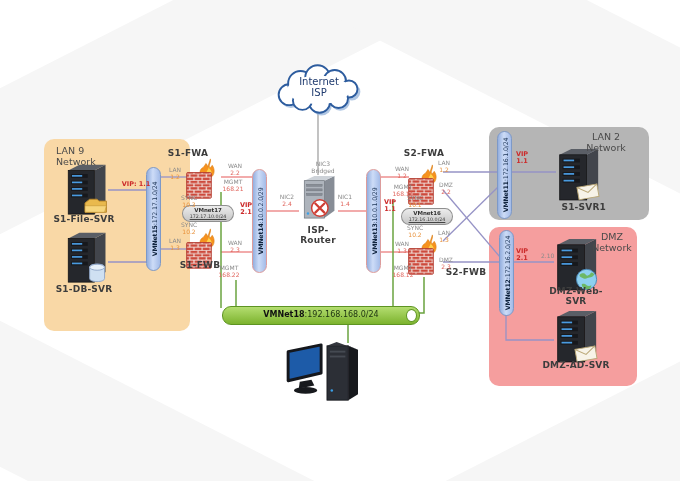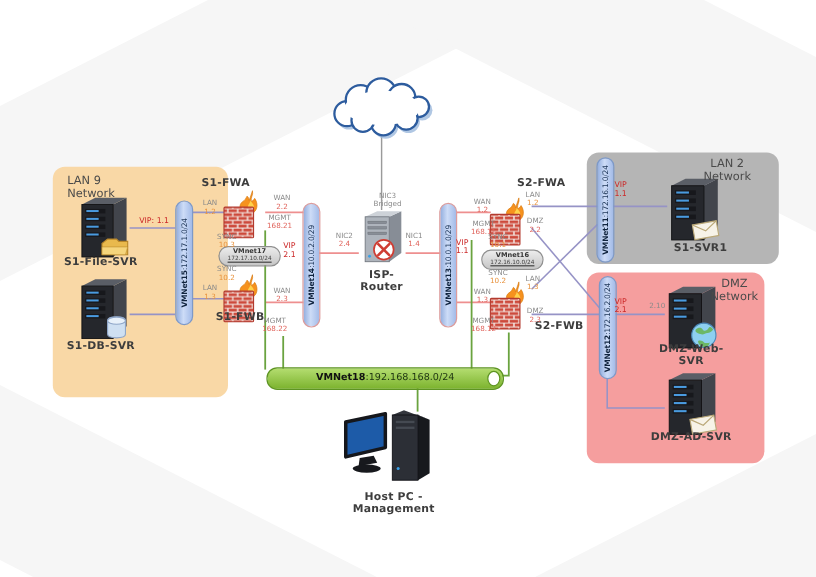--- a/index.html
+++ b/index.html
@@ -30,21 +30,21 @@
   .bus b{color:#111;}
   .bus::after{content:"";position:absolute;right:2px;top:1.5px;width:9px;height:11px;border-radius:50%;background:#fff;border:1px solid #5d9422;}
 
   .icon{position:absolute;z-index:5;}
   .nodelabel{position:absolute;font-weight:bold;font-size:9px;line-height:10px;color:#3d3d3d;text-align:center;letter-spacing:.2px;z-index:6;}
   .port{position:absolute;text-align:center;font-size:6px;line-height:7px;color:#8a8a8a;z-index:6;}
   .port span{display:block;}
   .num.red{color:#e0645c;}
   .num.orange{color:#e8923c;}
   .num.gray{color:#8a8a8a;}
-  .vip{position:absolute;color:#cc2a2a;font-weight:normal;font-size:6.5px;line-height:7px;z-index:6;}
+  .vip{position:absolute;color:#cc2a2a;font-weight:bold;font-size:6.5px;line-height:7px;text-align:center;z-index:6;}
   .vip span{display:block;}
   .ipnote{position:absolute;font-size:6px;color:#8a8a8a;z-index:6;}
   .cloudtxt{position:absolute;z-index:6;font-size:10px;color:#1e3a6e;text-align:center;line-height:11px;}
 </style>
 </head>
 <body>
 
 <div id="stage">
 
   <div class="stripe" style="transform:rotate(-27deg);left:-360px;top:30px;"></div>
@@ -155,20 +155,24 @@
           <circle cx="48" cy="16" r="13"></circle>
         <circle cx="66" cy="20" r="12"></circle>
           <circle cx="81" cy="28" r="9"></circle>
           <circle cx="70" cy="38" r="10"></circle>
         <circle cx="50" cy="42" r="11"></circle>
           <circle cx="32" cy="40" r="10"></circle>
       </g>
       <ellipse cx="49" cy="29" rx="33" ry="15" fill="#ffffff"></ellipse>
     </svg>
   </div>
+  <div class="cloudtxt" style="left:284px;top:76px;width:70px;">
+    <div>Internet</div>
+    <div>ISP</div>
+  </div>
 
   <div class="icon" style="left:185px;top:158px;width:38px;height:42px;">
     <svg viewBox="0 0 40 46" width="38" height="42">
       <path d="M27 1c1 4-2 6-1 10 2-1 3-3 3-3 3 4 3 10-1 13-3 2-8 2-11-1-2-3-2-7 1-9 2-1 3-3 4-5 0 0 2 1 2 4 1-3 2-6 3-9z" fill="#f6921e" stroke="#d87a12" stroke-width="0.6"></path>
       <path d="M25 10c0 3-3 4-2 7 1 2 4 2 5 0 1-3-1-4-3-7z" fill="#ffd24a"></path>
       <rect x="1" y="16" width="27" height="28" rx="1" fill="url(#brickpat)" stroke="#b23a2e"></rect>
     </svg>
   </div>
   <div class="icon" style="left:185px;top:228px;width:38px;height:42px;">
     <svg viewBox="0 0 40 46" width="38" height="42">
@@ -352,35 +356,31 @@
       <g>
         <polygon points="2,12 36,5 36,34 2,42" fill="#1d5ba8" stroke="#15171c" stroke-width="3" stroke-linejoin="round"></polygon>
         <path d="M14 43l12-2 3 6-16 3z" fill="#17191d"></path>
         <ellipse cx="20" cy="52" rx="12" ry="3.5" fill="#17191d"></ellipse>
       </g>
     </svg>
   </div>
 
   <div class="nodelabel" style="left:160px;top:148px;width:56px;">S1-FWA</div>
   <div class="nodelabel" style="left:172px;top:260px;width:56px;">S1-FWB</div>
-  <div class="nodelabel" style="left:423px;top:148px;width:56px;text-align:center;">S2-FWA</div>
+  <div class="nodelabel" style="left:396px;top:148px;width:56px;text-align:center;">S2-FWA</div>
   <div class="nodelabel" style="left:438px;top:267px;width:56px;">S2-FWB</div>
   <div class="nodelabel" style="left:292px;top:225px;width:52px;">ISP-Router</div>
   <div class="nodelabel" style="left:52px;top:214px;width:64px;">S1-File-SVR</div>
   <div class="nodelabel" style="left:52px;top:284px;width:64px;">S1-DB-SVR</div>
   <div class="nodelabel" style="left:550px;top:202px;width:56px;text-align:right;">S1-SVR1</div>
   <div class="nodelabel" style="left:546px;top:286px;width:60px;">
     <div>DMZ-Web-</div>
     <div>SVR</div>
   </div>
   <div class="nodelabel" style="left:540px;top:360px;width:72px;">DMZ-AD-SVR</div>
-  <div class="nodelabel" style="left:292px;top:410px;width:72px;">
-    <div>Host PC -</div>
-    <div>Management</div>
-  </div>
 
   <div class="port" style="left:164px;top:166px;width:22px;">
     <span>LAN</span>
       <span class="num orange">1.2</span>
   </div>
   <div class="port" style="left:222px;top:162px;width:26px;">
     <span>WAN</span>
       <span class="num red">2.2</span>
   </div>
   <div class="port" style="left:218px;top:178px;width:30px;">

